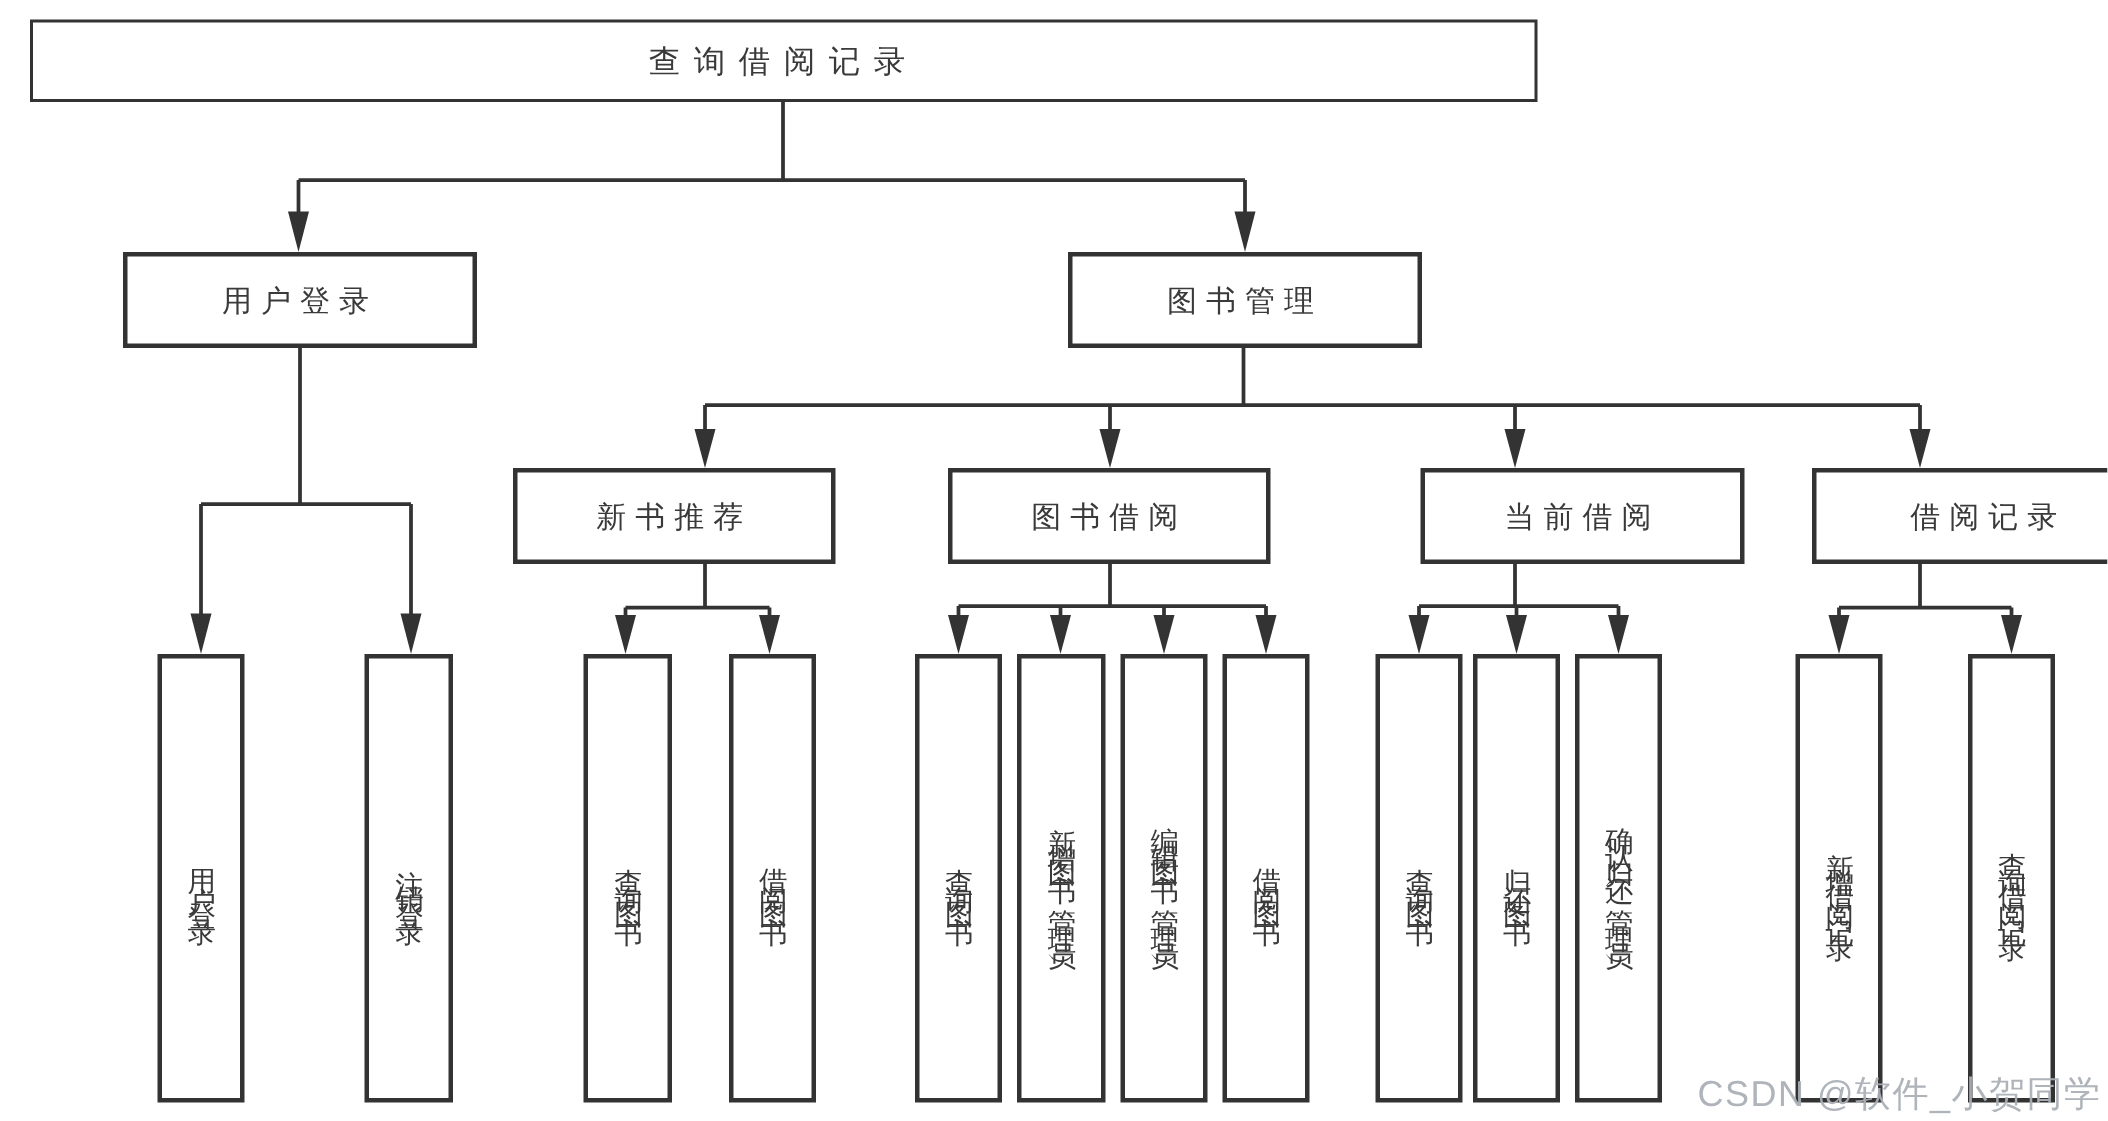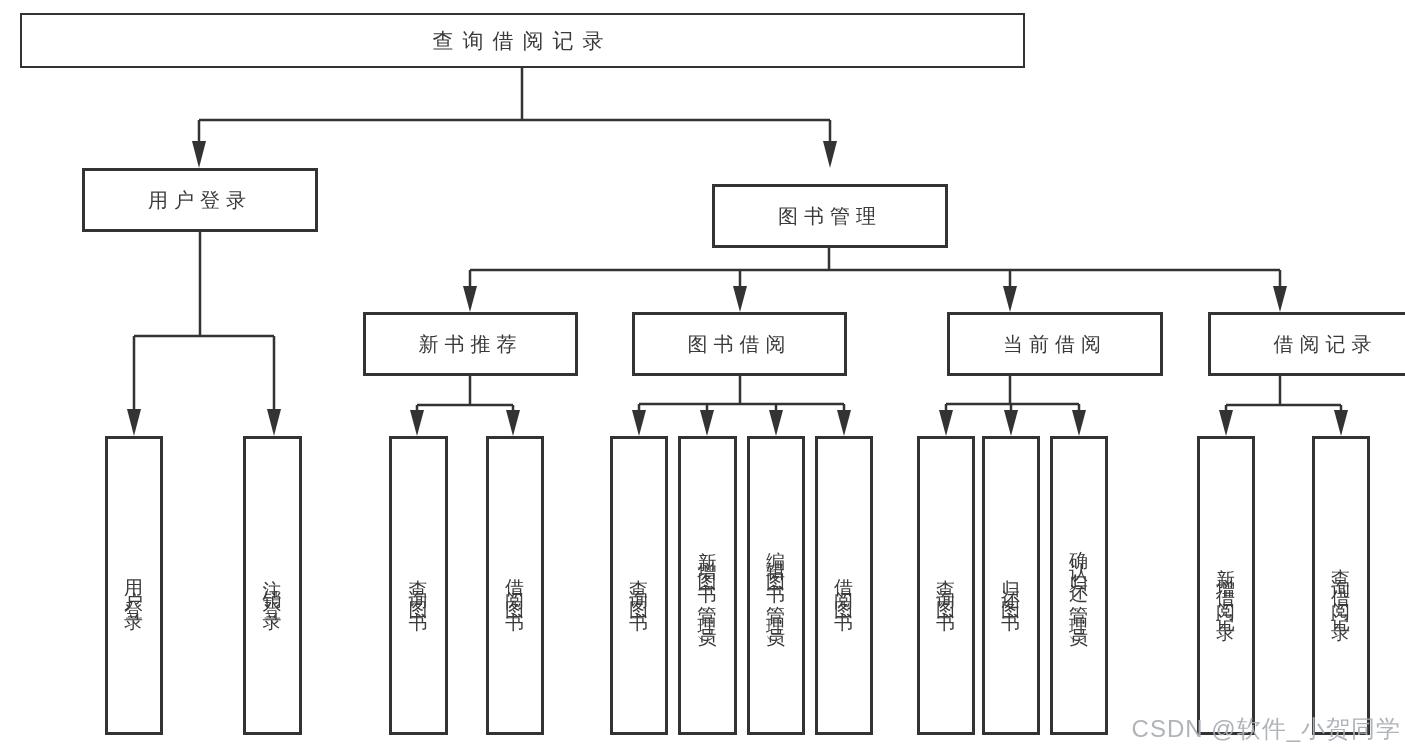--- a/index.html
+++ b/index.html
@@ -11,23 +11,23 @@
   .node{
     position:absolute;box-sizing:border-box;background:#ffffff;
     border:3px solid #333333;color:#3a3a3a;z-index:1;
     display:flex;align-items:center;justify-content:center;
     text-align:center;white-space:nowrap;
   }
   .root-node{left:20px;top:13px;width:1005px;height:55px;border-width:2.5px;
     font-size:21px;letter-spacing:9px;}
   .l2{top:168px;width:236px;height:64px;font-size:20px;letter-spacing:6px;}
   .n-user-login{left:82px;}
-  .n-book-mgmt{left:712px;margin-top:16px;}
+  .n-book-mgmt{left:712px;}
   .l3{top:312px;width:215px;height:64px;font-size:20px;letter-spacing:6px;}
-  .n-new-rec{left:363px;}
+  .n-new-rec{left:342px;}
   .n-book-borrow{left:632px;}
   .n-cur-borrow{left:902px;width:216px;margin-left:45px;}
   .n-borrow-rec{left:1172px;width:235px;margin-left:36px;}
   .leaf{
     top:436px;width:58px;height:299px;font-size:19px;letter-spacing:11px;
     writing-mode:vertical-rl;text-orientation:mixed;line-height:1;white-space:normal;
   }
   .a1{left:105px;}  .a2{left:243px;width:59px;}
   .b1{left:389px;width:59px;} .b2{left:486px;}
   .c1{left:610px;} .c2{left:678px;width:59px;} .c3{left:747px;} .c4{left:815px;}

